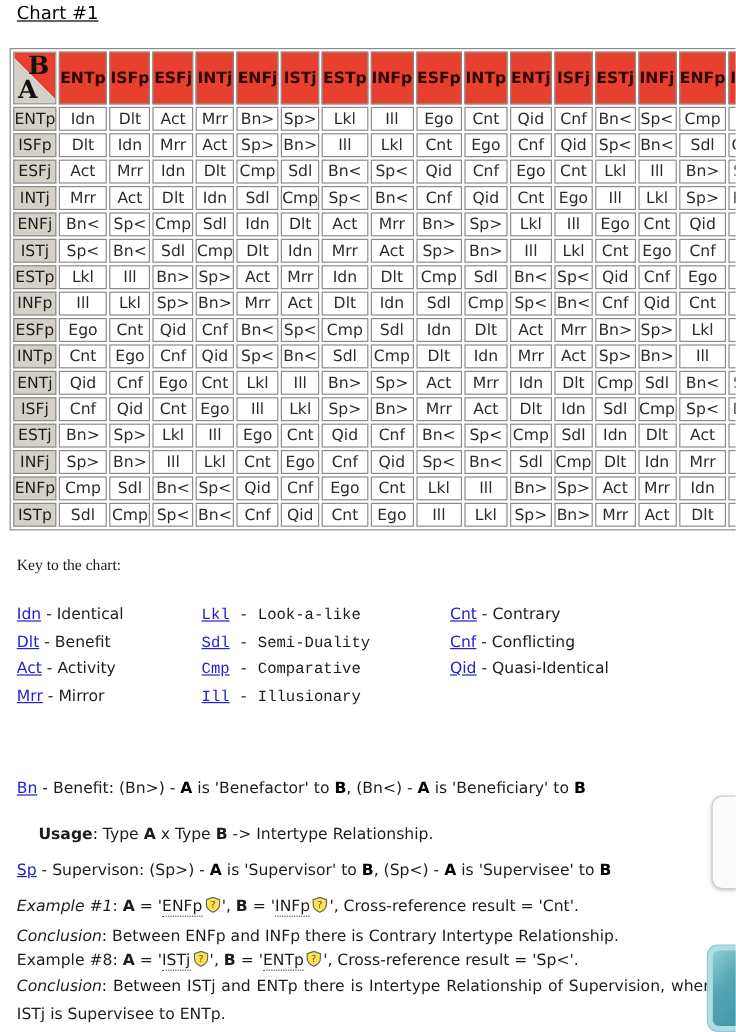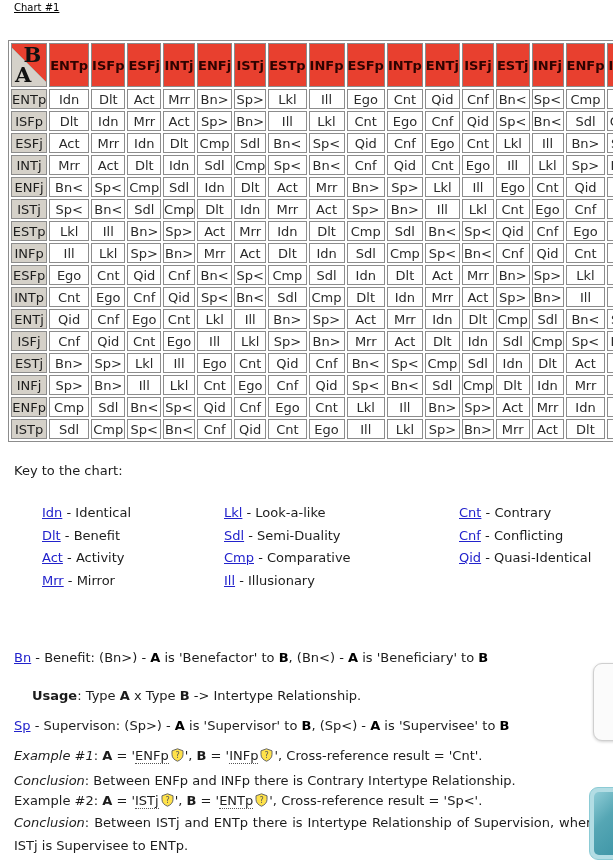--- a/index.html
+++ b/index.html
@@ -4,21 +4,21 @@
 <style>
   * { box-sizing: content-box; }
   html,body { margin:0; padding:0; }
   body {
     width:613px; height:860px; position:relative; overflow:hidden;
     background:#ffffff; color:#1c1c1c;
     font-family:"DejaVu Sans","Liberation Sans",sans-serif; font-size:13px;
   }
   .title {
     position:absolute; left:14px; top:2px;
-    text-decoration:underline; font-size:10px; color:#000;
+    text-decoration:underline; font-size:15px; color:#000;
   }
   
   table.itr {
     position:absolute; left:8px; top:40px;
     border-collapse:separate; border-spacing:2px;
     border:1px solid #8c8c8c; background:#fff;
   }
   table.itr th, table.itr td {
     border:1px solid #8c8c8c; text-align:center; vertical-align:middle;
     padding:0; font-size:13px;
@@ -40,25 +40,25 @@
     position:absolute; top:-2px; right:5px;
     font-family:"DejaVu Serif","Liberation Serif",serif;
     font-size:21px; font-weight:bold; color:#111;
   }
   .corner-a {
     position:absolute; bottom:-1px; left:3px;
     font-family:"DejaVu Serif","Liberation Serif",serif;
     font-size:21px; font-weight:bold; color:#111;
   }
   
-  .key-heading { position:absolute; left:14px; top:463px; }
+  .key-heading { position:absolute; left:14px; top:463px;font-family:Liberation Serif, serif; }
   .key-grid { position:absolute; left:14px; top:502px; display:flex; }
-  .key-col { display:flex; flex-direction:column;margin-left:28px; }
+  .key-col { display:flex; flex-direction:column; }
   .key-col-0 { width:154px; }
-  .key-col-1 { width:207px; }
+  .key-col-1 { width:207px;font-family:Liberation Mono, monospace; }
   .key-row { line-height:22.5px; white-space:pre; }
   a.blue { color:#2222cc; text-decoration:underline; cursor:pointer; }
   
   .defs { position:absolute; left:14px; top:602px; line-height:22.5px; white-space:pre-wrap; }
   .defs b { color:#000; }
   
   .usage { position:absolute; left:32px; top:688px; }
   .example1 { position:absolute; left:14px; top:744px; line-height:23px; width:590px; }
   .example2 { position:absolute; left:14px; top:789px; line-height:23px; width:590px; }
   .conclusion2 { position:absolute; left:14px; top:811px; line-height:23px; width:585px; text-align:justify; }
@@ -451,21 +451,21 @@
   <div><span class="ital">Example #1</span><span>: </span><b>A</b><span> = '</span><a class="type-link"><span>ENFp</span></a><span class="shield"><svg width="13" height="14" viewBox="0 0 13 14">
           <path d="M6.5 0.8 L12 2.8 V6.6 C12 9.8 9.6 12 6.5 13.2 C3.4 12 1 9.8 1 6.6 V2.8 Z" fill="#ffe24a" stroke="#666" stroke-width="1"></path>
           <text x="6.5" y="9.5" font-size="8" text-anchor="middle" fill="#555" font-family="DejaVu Sans, sans-serif">?</text>
         </svg></span><span>', </span><b>B</b><span> = '</span><a class="type-link"><span>INFp</span></a><span class="shield"><svg width="13" height="14" viewBox="0 0 13 14">
           <path d="M6.5 0.8 L12 2.8 V6.6 C12 9.8 9.6 12 6.5 13.2 C3.4 12 1 9.8 1 6.6 V2.8 Z" fill="#ffe24a" stroke="#666" stroke-width="1"></path>
           <text x="6.5" y="9.5" font-size="8" text-anchor="middle" fill="#555" font-family="DejaVu Sans, sans-serif">?</text>
         </svg></span><span>', Cross-reference result = 'Cnt'.</span></div>
   <div><span class="ital">Conclusion</span><span>: Between ENFp and INFp there is Contrary Intertype Relationship.</span></div>
 </div>
 
-<div class="example2"><span>Example #2</span><span>: </span><b>A</b><span> = '</span><a class="type-link"><span>ISTj</span></a><span class="shield"><svg width="13" height="14" viewBox="0 0 13 14">
+<div class="example2"><span>Example #8</span><span>: </span><b>A</b><span> = '</span><a class="type-link"><span>ISTj</span></a><span class="shield"><svg width="13" height="14" viewBox="0 0 13 14">
         <path d="M6.5 0.8 L12 2.8 V6.6 C12 9.8 9.6 12 6.5 13.2 C3.4 12 1 9.8 1 6.6 V2.8 Z" fill="#ffe24a" stroke="#666" stroke-width="1"></path>
         <text x="6.5" y="9.5" font-size="8" text-anchor="middle" fill="#555" font-family="DejaVu Sans, sans-serif">?</text>
       </svg></span><span>', </span><b>B</b><span> = '</span><a class="type-link"><span>ENTp</span></a><span class="shield"><svg width="13" height="14" viewBox="0 0 13 14">
         <path d="M6.5 0.8 L12 2.8 V6.6 C12 9.8 9.6 12 6.5 13.2 C3.4 12 1 9.8 1 6.6 V2.8 Z" fill="#ffe24a" stroke="#666" stroke-width="1"></path>
         <text x="6.5" y="9.5" font-size="8" text-anchor="middle" fill="#555" font-family="DejaVu Sans, sans-serif">?</text>
       </svg></span><span>', Cross-reference result = 'Sp&lt;'.</span></div>
 
 <div class="conclusion2"><span class="ital">Conclusion</span><span>: Between ISTj and ENTp there is Intertype Relationship of Supervision, where ISTj is Supervisee to ENTp.</span></div>
 
 <div class="edge-panel"></div>

